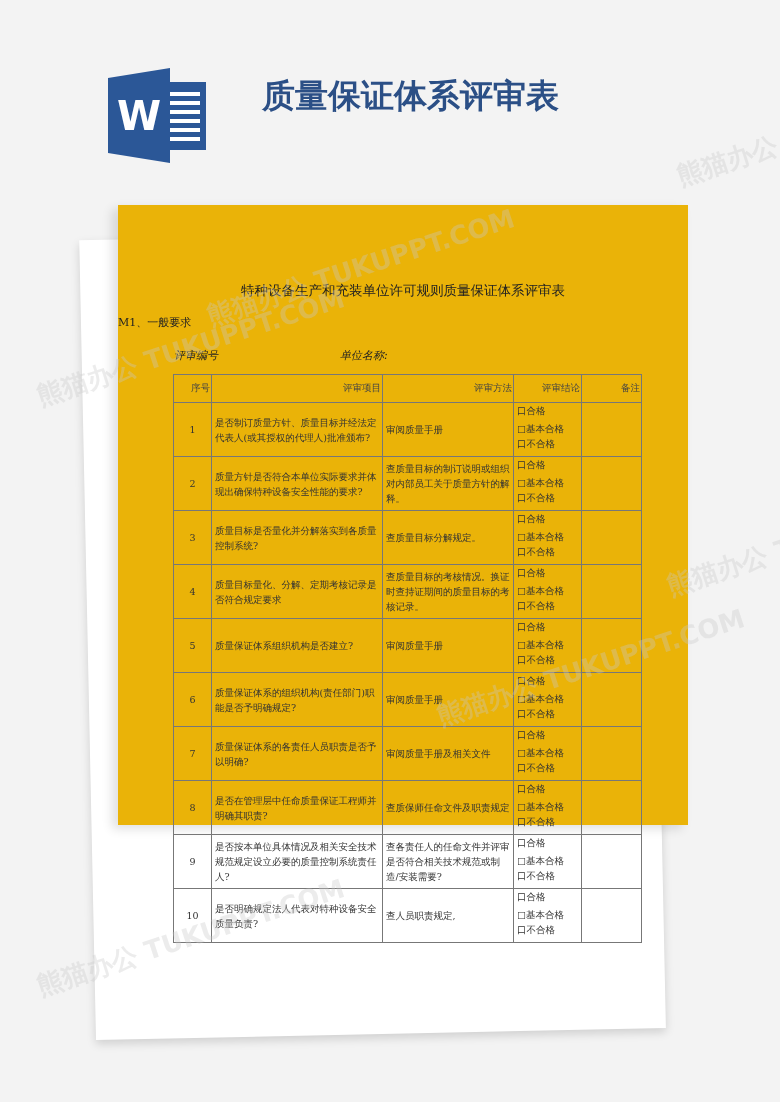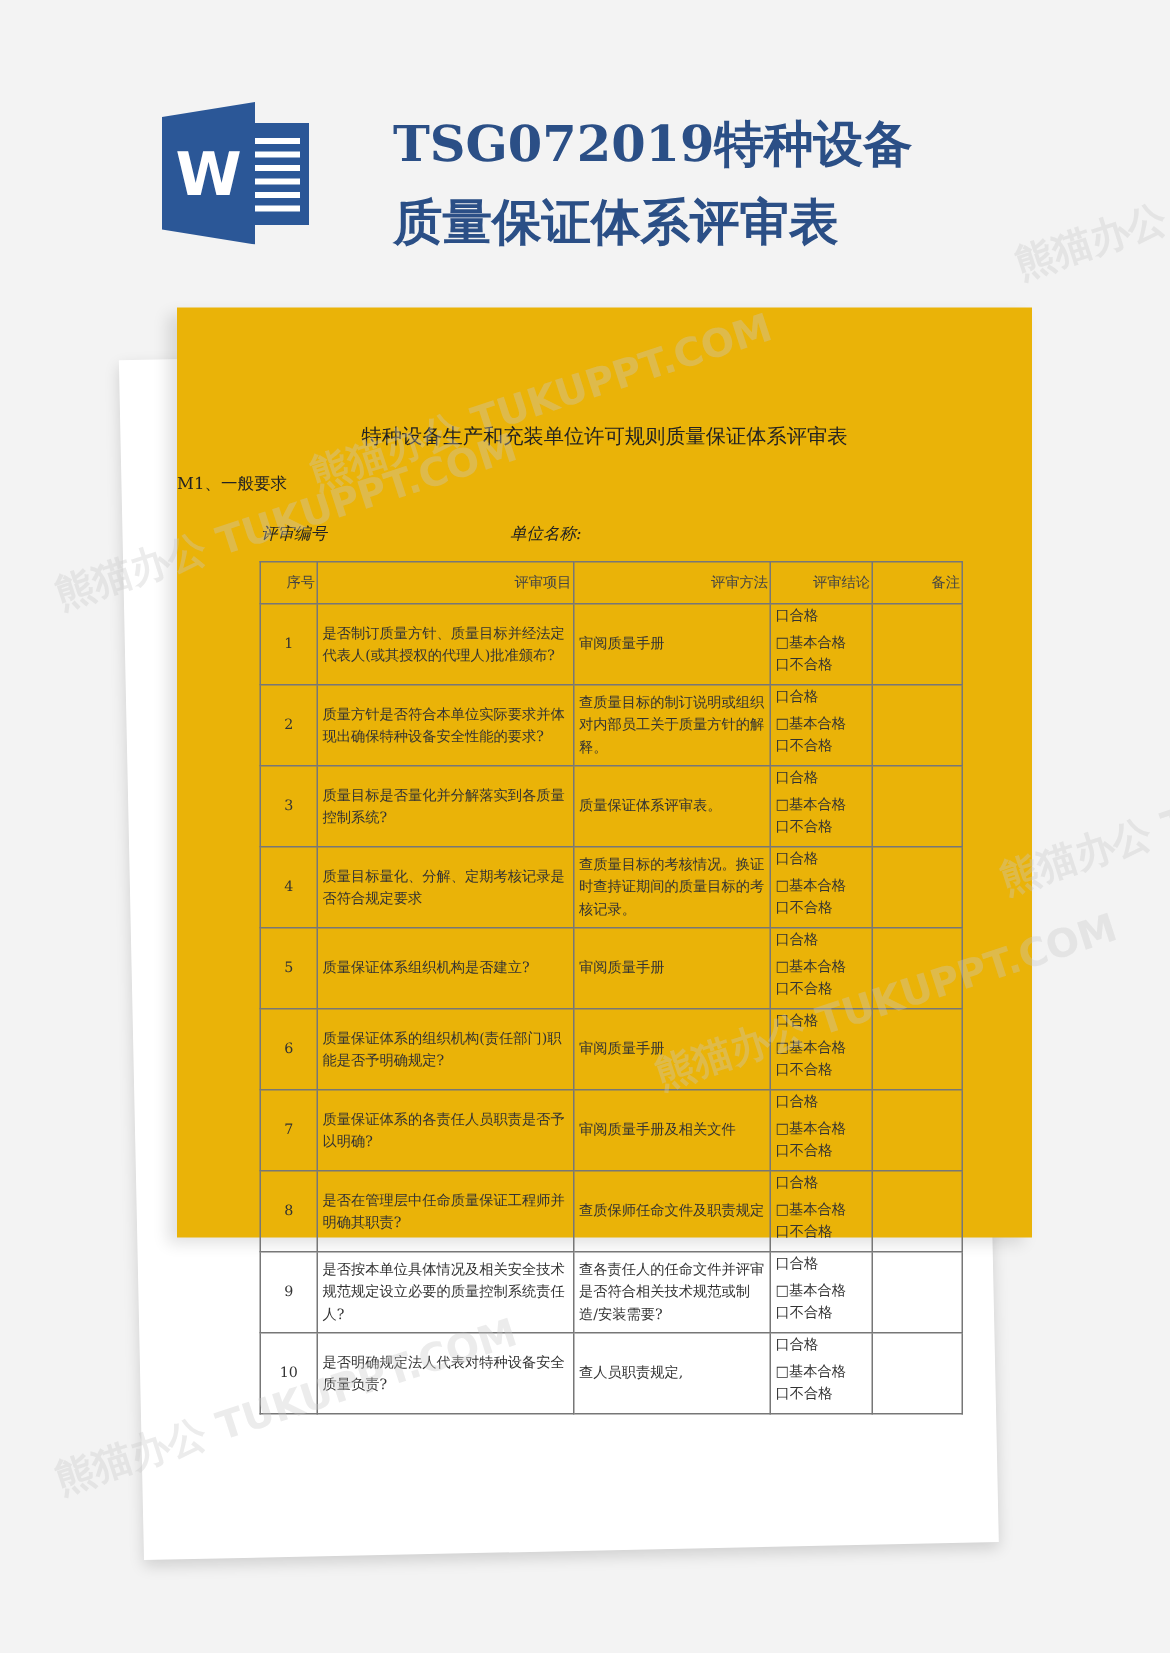--- a/index.html
+++ b/index.html
@@ -55,21 +55,20 @@
       <rect x="56" y="51" width="36" height="4"></rect>
       <rect x="56" y="60" width="36" height="4"></rect>
       <rect x="56" y="69" width="36" height="4"></rect>
     </g>
     <polygon points="0,10 62,0 62,95 0,85" fill="#2b5797"></polygon>
     <text x="31" y="62" text-anchor="middle" fill="#fff" font-family="DejaVu Sans, sans-serif" font-weight="bold" font-size="40">W</text>
   </svg>
 </div>
 
 <div class="hero-title">
-  <div>TSG072019特种设备</div>
   <div>质量保证体系评审表</div>
 </div>
 
 <div class="paper-back"></div>
 
 <div class="paper">
   <div class="doc-title">特种设备生产和充装单位许可规则质量保证体系评审表</div>
   <div class="doc-sub">M1、一般要求</div>
   <div class="meta-row">
     <span>评审编号</span>
@@ -112,21 +111,21 @@
           <td class="result">
             <span class="opt">口合格</span>
             <span class="opt">□基本合格</span>
             <span class="opt">口不合格</span>
           </td>
           <td></td>
         </tr>
         <tr>
           <td class="num">3</td>
           <td>质量目标是否量化并分解落实到各质量控制系统?</td>
-          <td>质量保证体系评审表。</td>
+          <td>查质量目标分解规定。</td>
           <td class="result">
             <span class="opt">口合格</span>
             <span class="opt">□基本合格</span>
             <span class="opt">口不合格</span>
           </td>
           <td></td>
         </tr>
         <tr>
           <td class="num">4</td>
           <td>质量目标量化、分解、定期考核记录是否符合规定要求</td>

